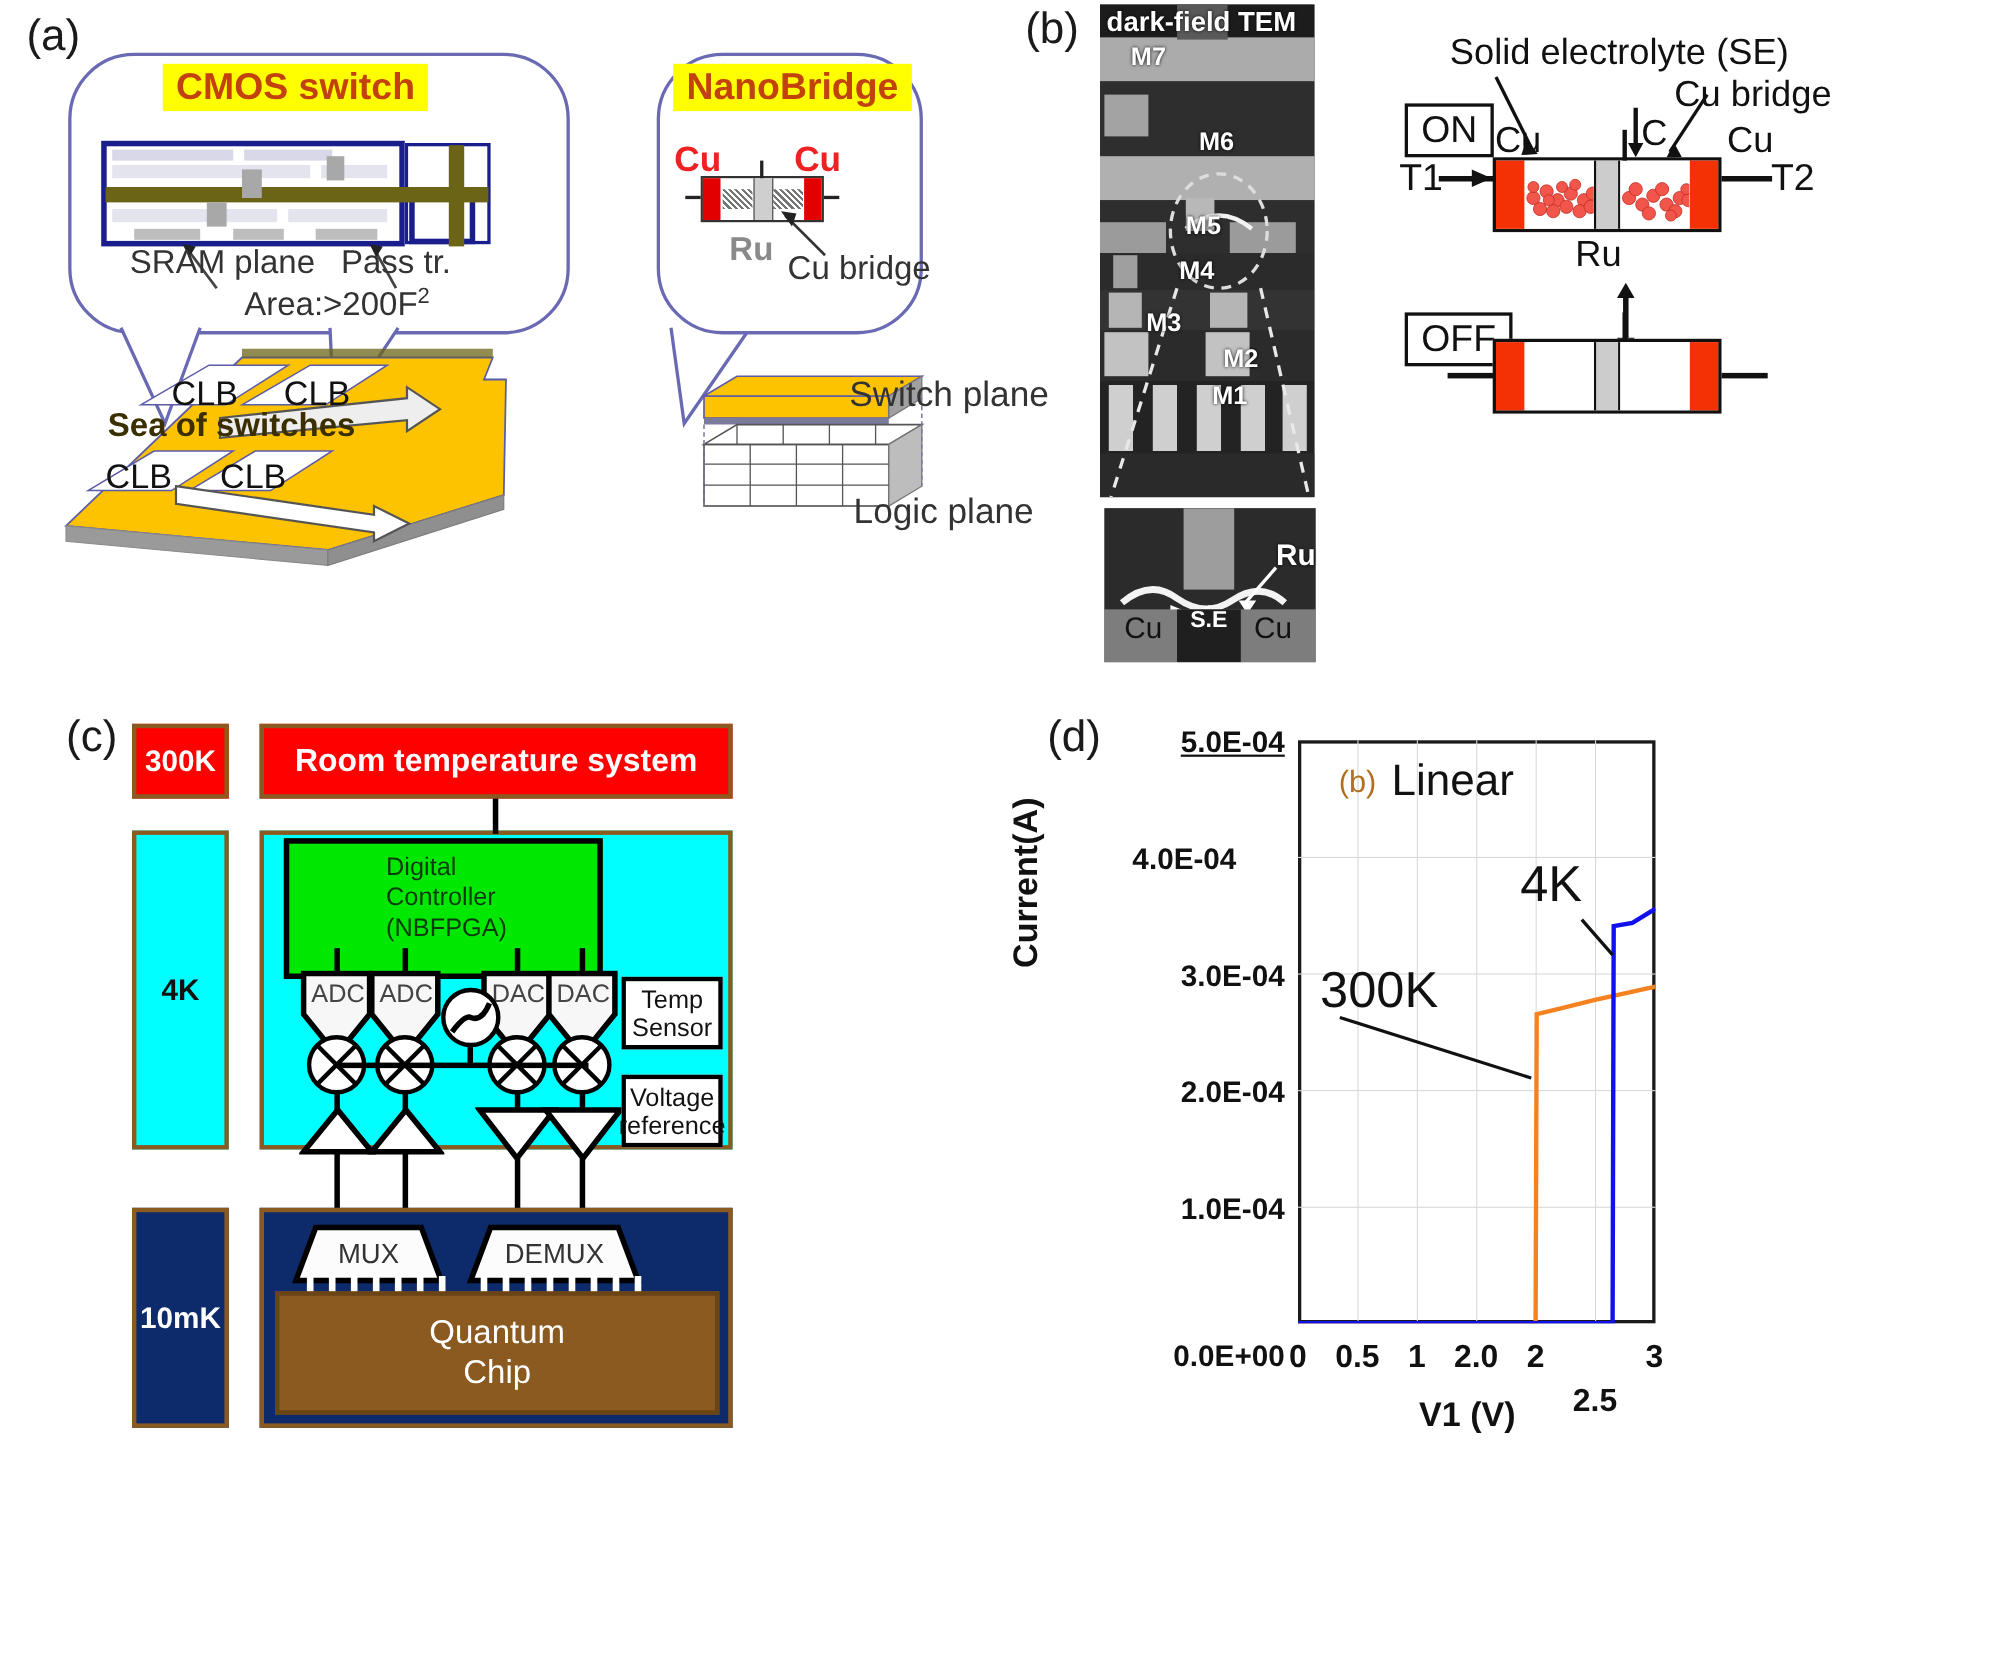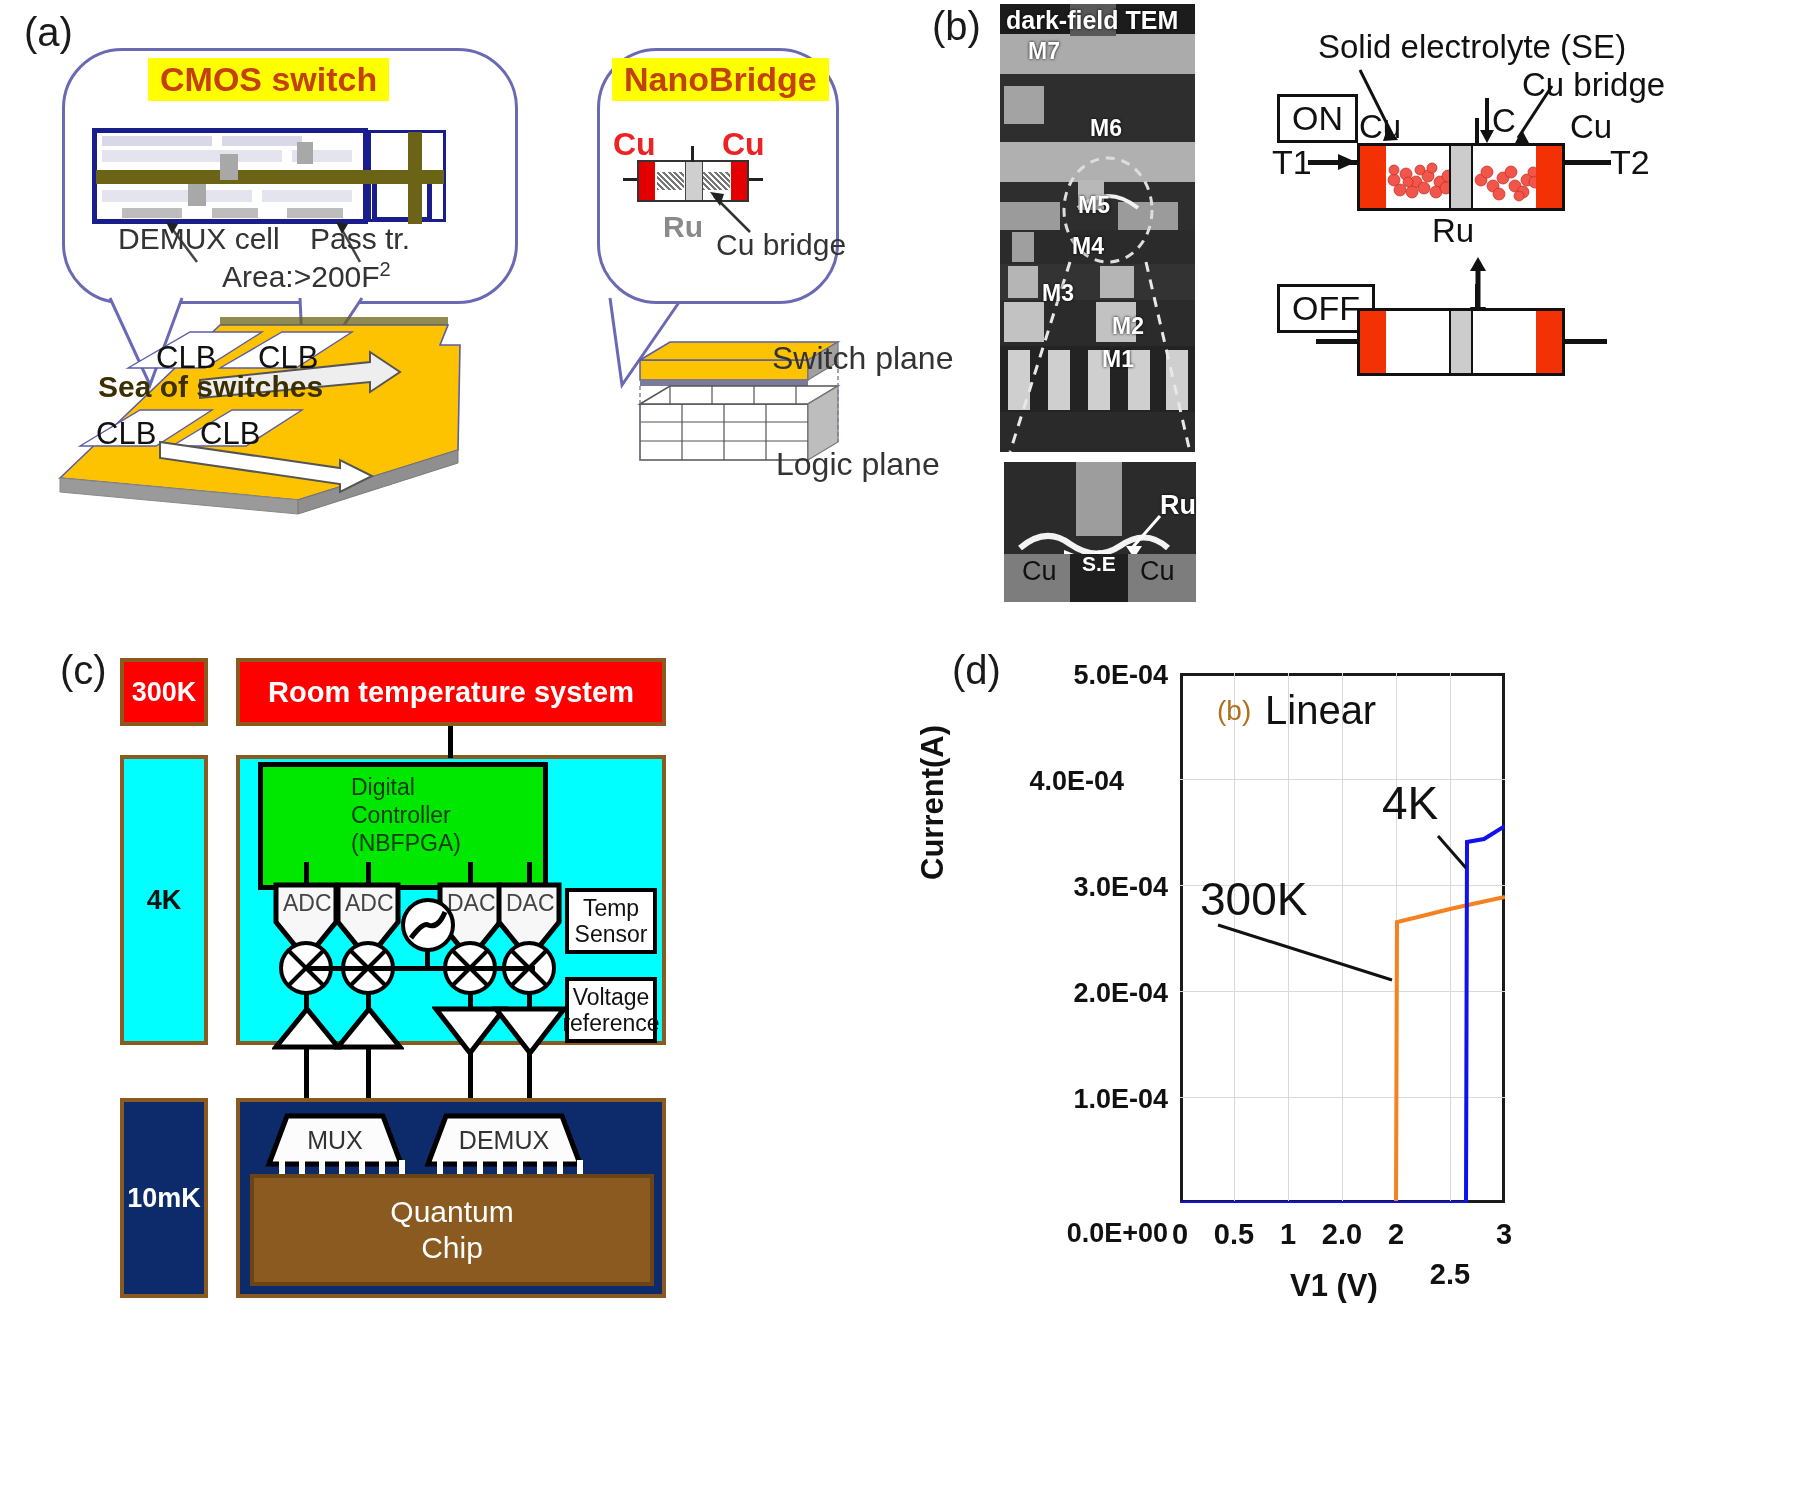--- a/index.html
+++ b/index.html
@@ -69,21 +69,21 @@
   <div class="abs" style="left:128px;top:26px;width:18px;height:26px;background:#a8a8a8;"></div>
   <div class="abs" style="left:205px;top:14px;width:16px;height:22px;background:#a8a8a8;"></div>
   <div class="abs" style="left:96px;top:56px;width:18px;height:22px;background:#a8a8a8;"></div>
 </div>
 <svg class="abs" style="left:92px;top:200px;width:360px;height:70px;">
   <path d="M78,26 L105,62" stroke="#444" stroke-width="2.5" fill="none"></path>
   <path d="M74,22 l12,2 l-6,10 z" fill="#222"></path>
   <path d="M248,26 L268,62" stroke="#444" stroke-width="2.5" fill="none"></path>
   <path d="M244,22 l12,2 l-6,10 z" fill="#222"></path>
 </svg>
-<div class="abs smalltxt" style="left:118px;top:222px;">DEMUX cell</div>
+<div class="abs smalltxt" style="left:118px;top:222px;">SRAM plane</div>
 <div class="abs smalltxt" style="left:310px;top:222px;">Pass tr.</div>
 <div class="abs smalltxt" style="left:222px;top:258px;text-align:center;"><span>Area:&gt;200F</span><sup style="font-size:20px;">2</sup></div>
 
 <svg class="abs" style="left:62px;top:290px;width:800px;height:120px;">
   <path d="M48,8 L88,95 L120,8" stroke="#6a6ab4" stroke-width="3" fill="#fff"></path>
   <path d="M238,8 L242,95 L300,8" stroke="#6a6ab4" stroke-width="3" fill="#fff"></path>
   <path d="M548,8 L560,95 L620,8" stroke="#6a6ab4" stroke-width="3" fill="#fff"></path>
 </svg>
 
 <div class="callout" style="left:597px;top:48px;width:236px;height:250px;"></div>
@@ -472,21 +472,21 @@
 <div class="abs" style="left:1217px;top:695px;font-size:28px;color:#b07020;">(b)</div>
 <div class="abs" style="left:1265px;top:688px;font-size:40px;color:#111;">Linear</div>
 
 <div class="annot" style="left:1382px;top:776px;font-weight:normal;">4K</div>
 <div class="annot" style="left:1200px;top:872px;font-weight:normal;">300K</div>
 <svg class="abs" style="left:1180px;top:780px;width:325px;height:360px;">
   <line x1="258" y1="56" x2="286" y2="88" stroke="#111" stroke-width="3"></line>
   <line x1="38" y1="145" x2="212" y2="200" stroke="#111" stroke-width="3"></line>
 </svg>
 
-<div class="ytick" style="left:1000px;top:660px;width:168px;">5.0E-04</div>
+<div class="ytick" style="left:1000px;top:660px;width:168px;text-decoration:underline;">5.0E-04</div>
 <div class="ytick" style="left:956px;top:766px;width:168px;">4.0E-04</div>
 <div class="ytick" style="left:1000px;top:872px;width:168px;">3.0E-04</div>
 <div class="ytick" style="left:1000px;top:978px;width:168px;">2.0E-04</div>
 <div class="ytick" style="left:1000px;top:1084px;width:168px;">1.0E-04</div>
 <div class="ytick" style="left:1000px;top:1190px;width:168px;margin-top:28px;">0.0E+00</div>
 
 <div class="axlab" style="left:915px;top:880px;transform:rotate(-90deg);transform-origin:left top;white-space:nowrap;">Current(A)</div>
 
 <div class="xtick" style="left:1150px;top:1218px;width:60px;">0</div>
 <div class="xtick" style="left:1204px;top:1218px;width:60px;">0.5</div>

